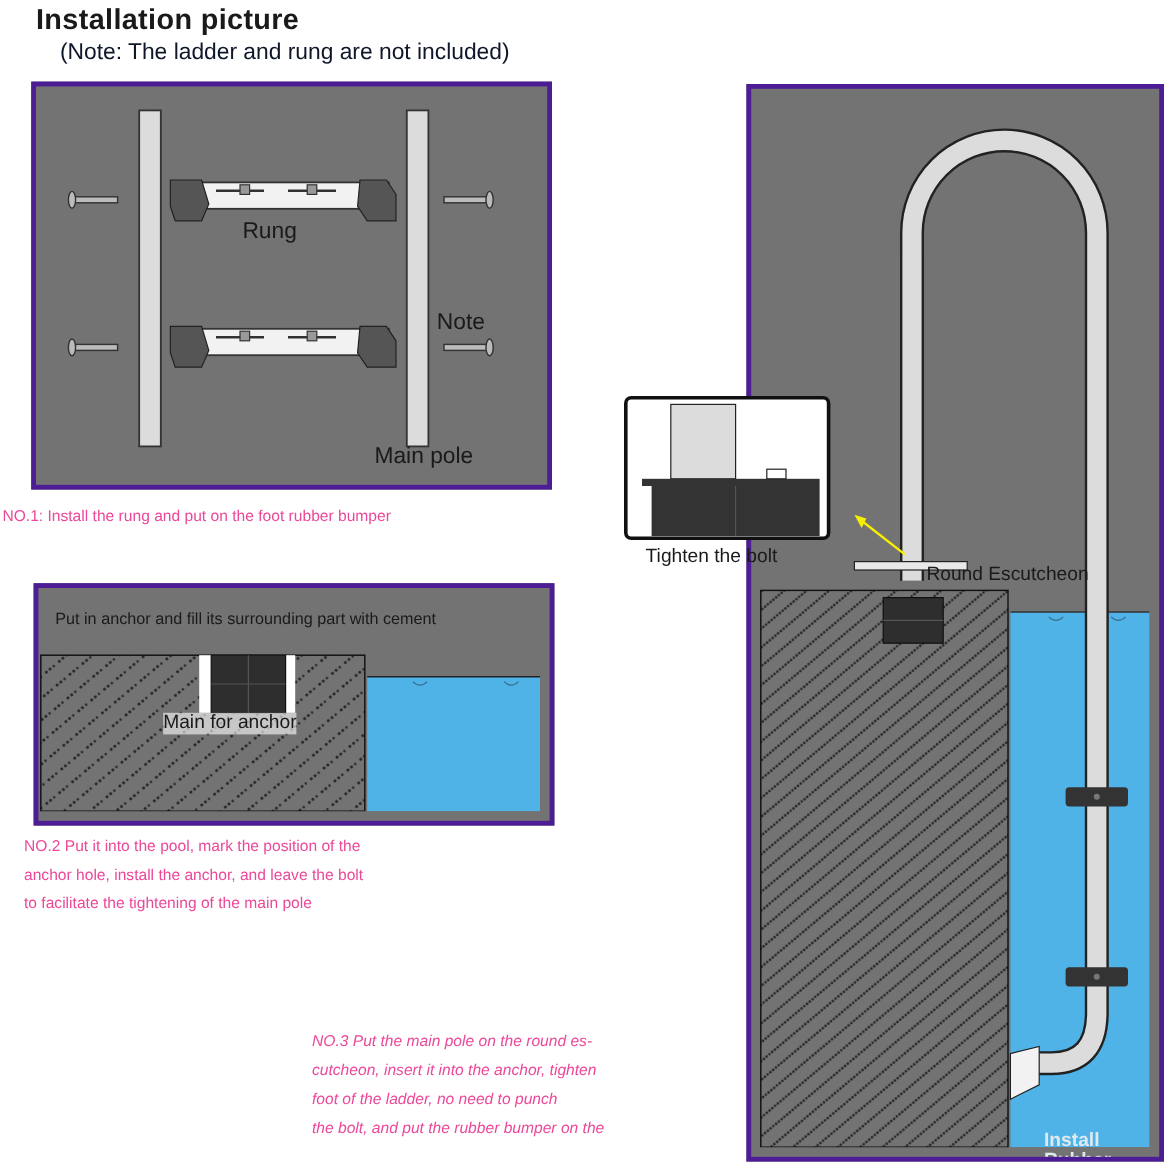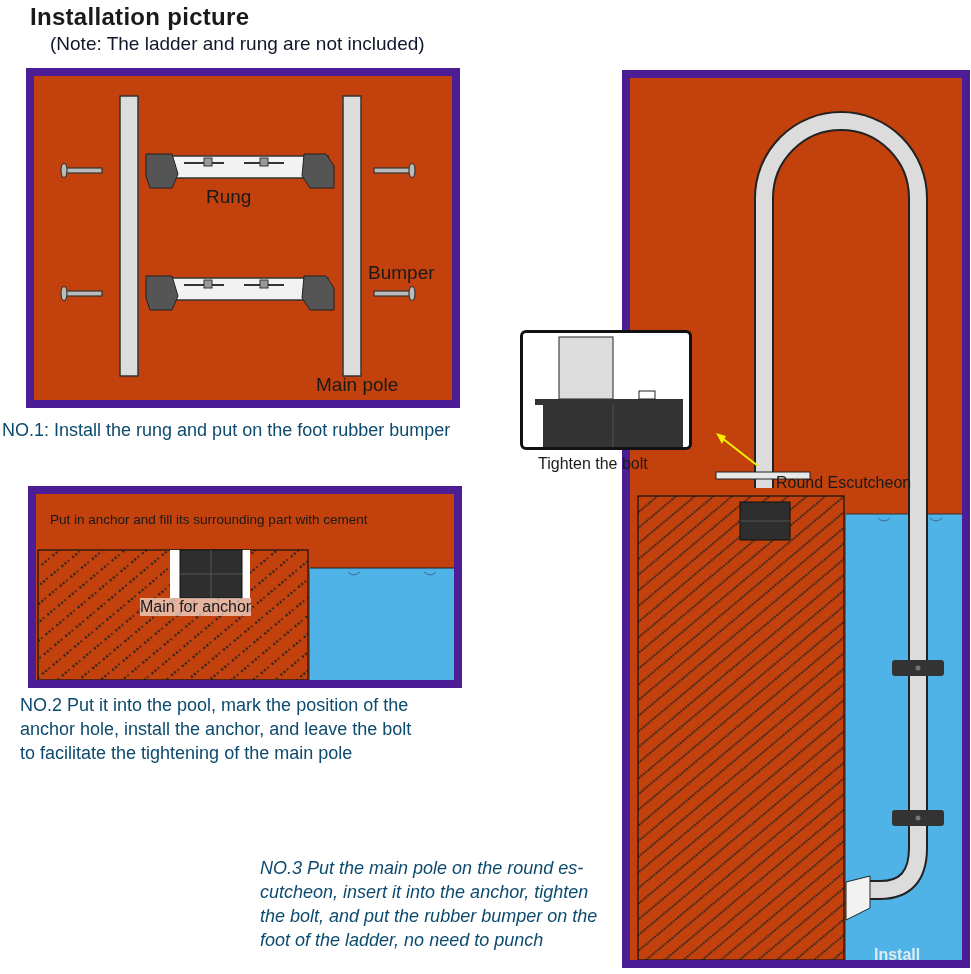--- a/index.html
+++ b/index.html
@@ -1,21 +1,21 @@
 <!DOCTYPE html>
 <html><head>
 <meta charset="utf-8">
 <style>
   html, body { margin:0; padding:0; background:#ffffff; }
   body { width:971px; height:974px; position:relative; overflow:hidden; font-family:"Liberation Sans", sans-serif; color:#111; }
   .abs { position:absolute; }
   .title { left:30px; top:3px; font-size:24px; font-weight:bold; letter-spacing:0.3px; color:#1a1a1a; }
   .note { left:30px; top:33px; font-size:19px; color:#0f172a;margin-left:20px; }
-  .yframe { position:absolute; border:8px solid #4c1d95; box-sizing:border-box; background:#c2410c; }
-  .caption { font-size:18px; color:#0c4a6e; line-height:24px; }
+  .yframe { position:absolute; border:4px solid #4c1d95; box-sizing:border-box; background:#737373; }
+  .caption { font-size:13px; color:#ec4899; line-height:24px; }
   .lbl { font-size:19px; color:#1a1a1a; white-space:nowrap; }
   .lbl-sm { font-size:16px; color:#1a1a1a; white-space:nowrap; }
   svg { position:absolute; left:0; top:0; }
 </style>
 </head>
 <body>
 
 <div class="abs title">Installation picture</div>
 <div class="abs note">(Note: The ladder and rung are not included)</div>
 
@@ -51,21 +51,21 @@
         <ellipse cx="30" cy="94.5" rx="3" ry="7"></ellipse>
       <rect x="30" y="215" width="38" height="5"></rect>
         <ellipse cx="30" cy="217.5" rx="3" ry="7"></ellipse>
       <rect x="340" y="92" width="38" height="5"></rect>
         <ellipse cx="378" cy="94.5" rx="3" ry="7"></ellipse>
       <rect x="340" y="215" width="38" height="5"></rect>
         <ellipse cx="378" cy="217.5" rx="3" ry="7"></ellipse>
     </g>
   </svg>
   <div class="abs lbl" style="left:172px; top:110px;">Rung</div>
-  <div class="abs lbl" style="left:334px; top:186px;">Bumper</div>
+  <div class="abs lbl" style="left:334px; top:186px;">Note</div>
   <div class="abs lbl" style="left:282px; top:298px;">Main pole</div>
 </div>
 <div class="abs caption" style="left:2px; top:418px;">NO.1: Install the rung and put on the foot rubber bumper</div>
 
 <div class="yframe" style="left:28px; top:486px; width:434px; height:202px; overflow:hidden;">
   <div class="abs lbl-sm" style="left:14px; top:18px; font-size:13.5px;">Put in anchor and fill its surrounding part with cement</div>
   <svg width="418" height="186" viewBox="0 0 418 186">
     <defs>
       <pattern id="dots2" width="14" height="14" patternUnits="userSpaceOnUse" patternTransform="rotate(-40)">
         <circle cx="2" cy="2" r="1.2" fill="#222"></circle>
@@ -139,15 +139,15 @@
     <rect x="20" y="72" width="140" height="42" fill="#333"></rect>
     <line x1="90" y1="72" x2="90" y2="114" stroke="#555"></line>
     <rect x="116" y="58" width="16" height="8" fill="#fff" stroke="#222"></rect>
   </svg>
 </div>
 <div class="abs lbl-sm" style="left:538px; top:455px;">Tighten the bolt</div>
 
 <div class="abs caption" style="left:260px; top:856px;font-style:italic;">
   <div>NO.3 Put the main pole on the round es-</div>
   <div>cutcheon, insert it into the anchor, tighten</div>
+  <div>foot of the ladder, no need to punch</div>
   <div>the bolt, and put the rubber bumper on the</div>
-  <div>foot of the ladder, no need to punch</div>
 </div>
 
 </body></html>

